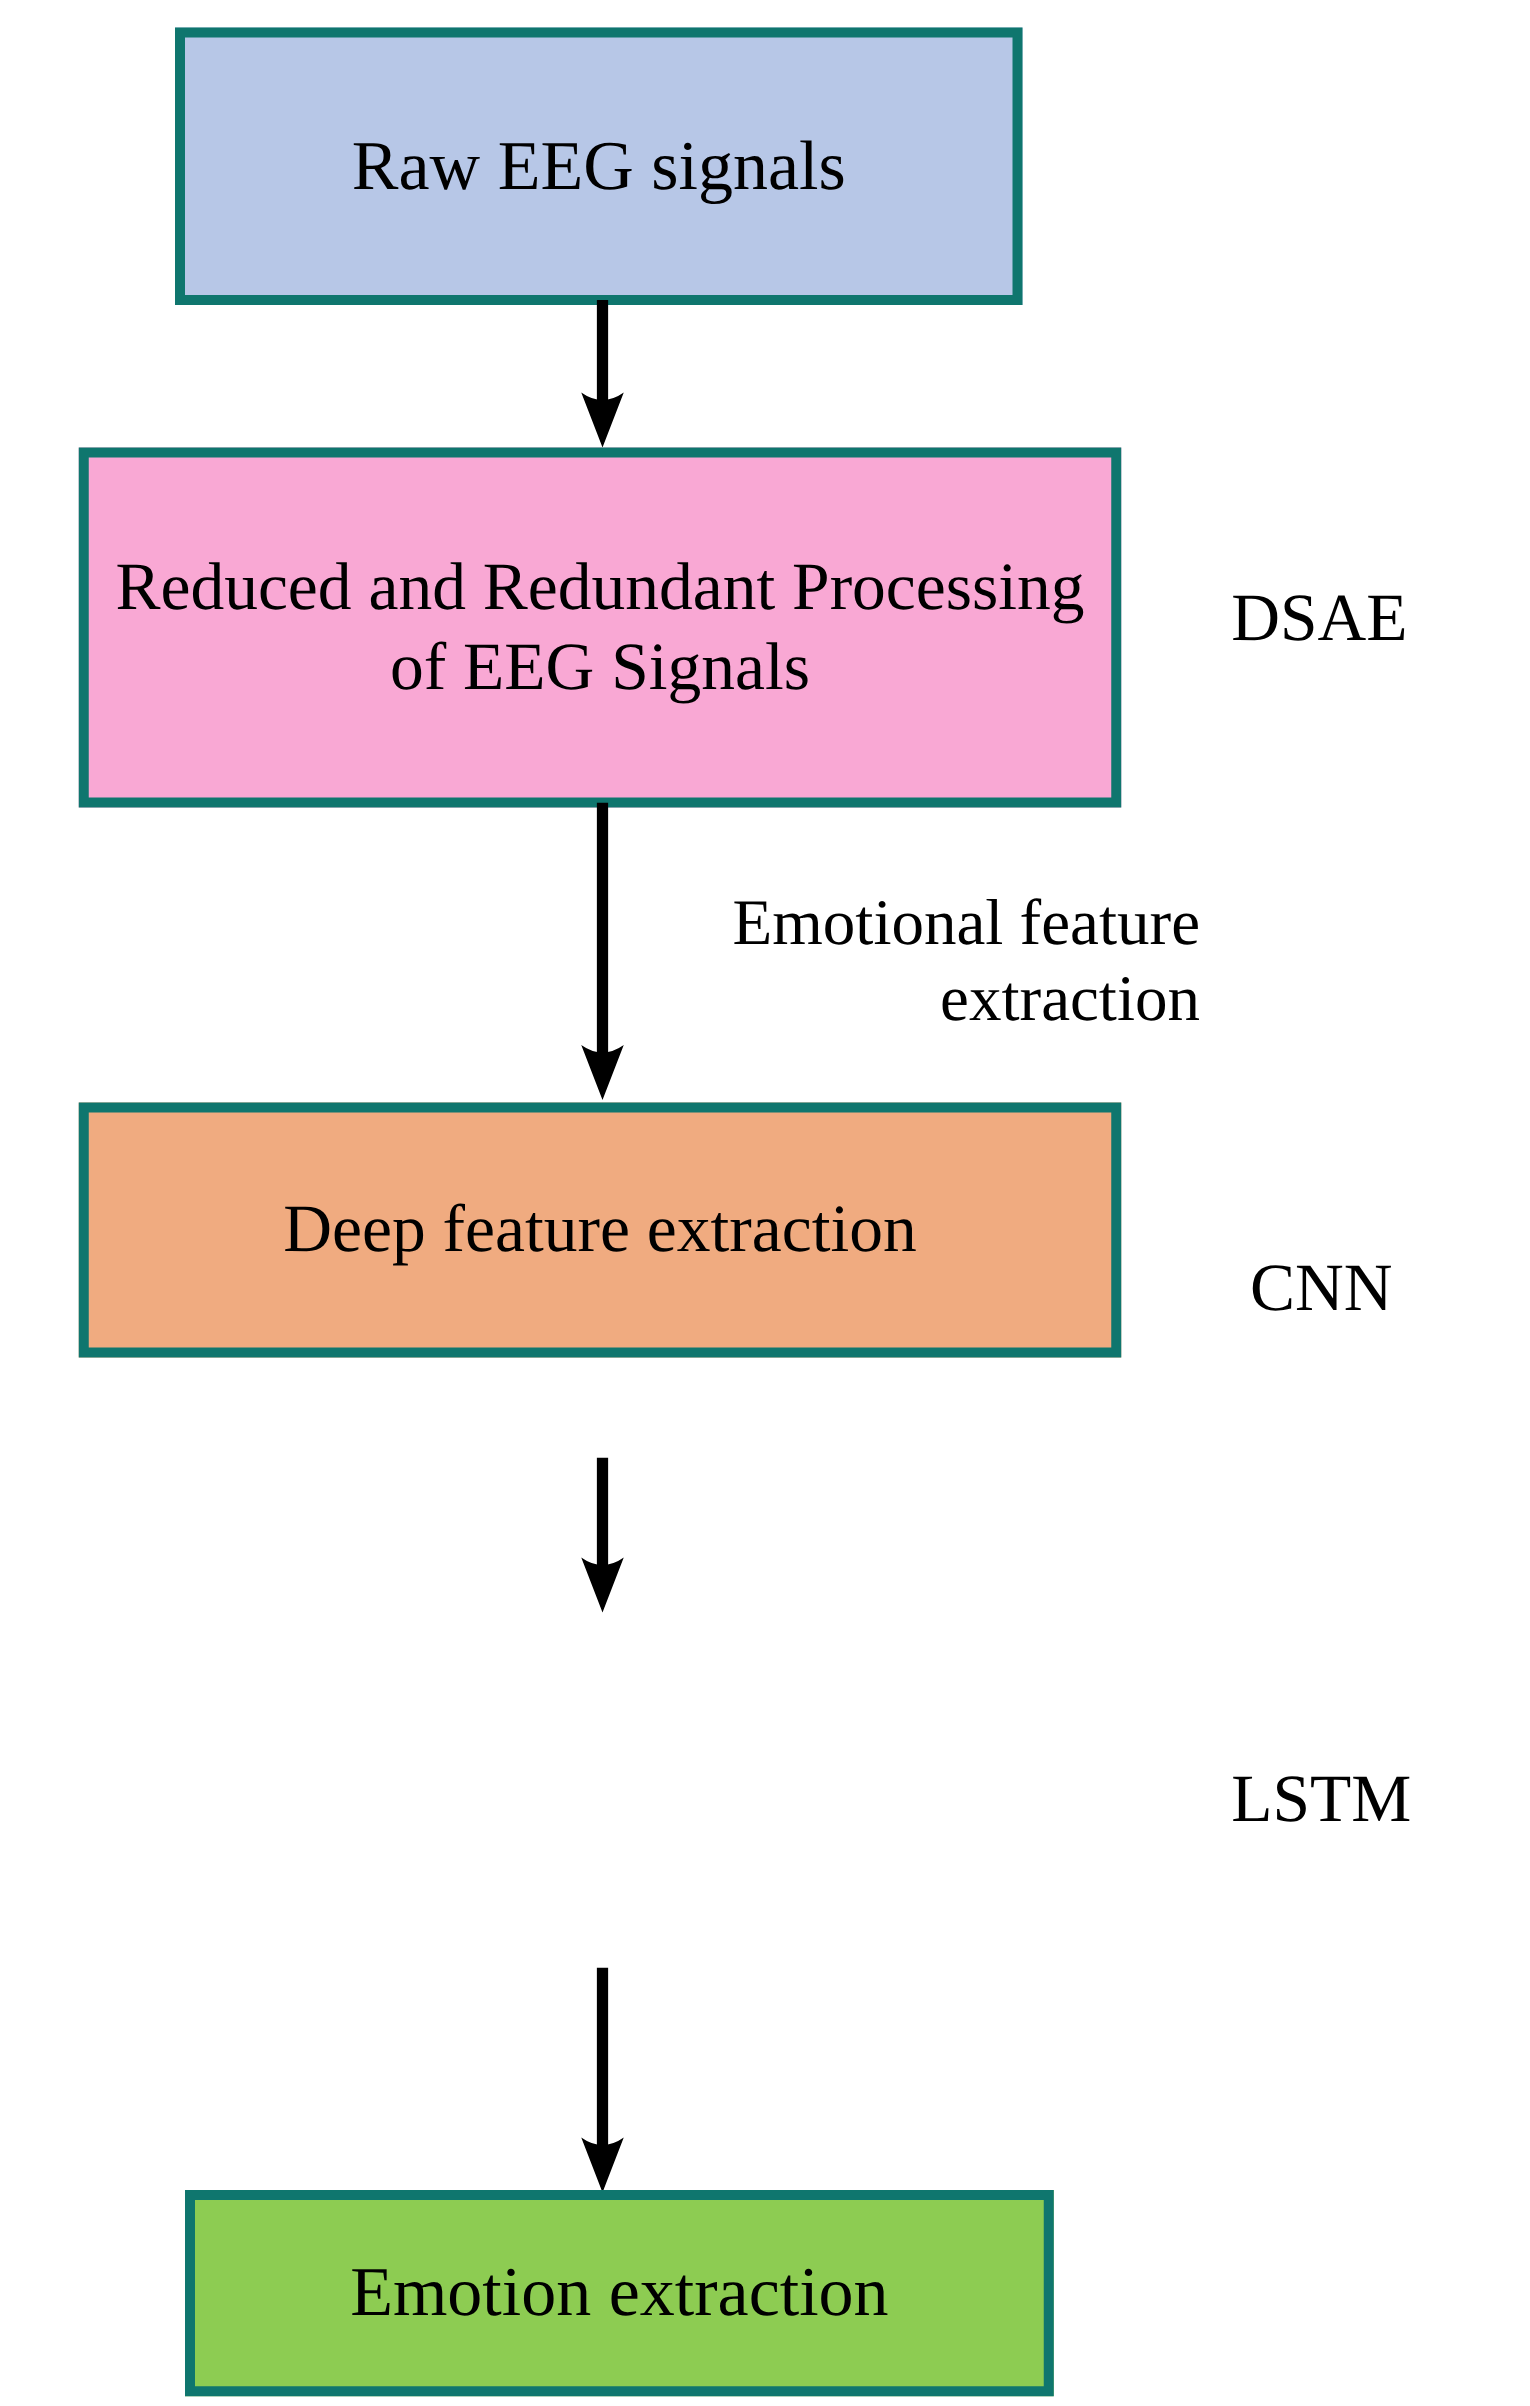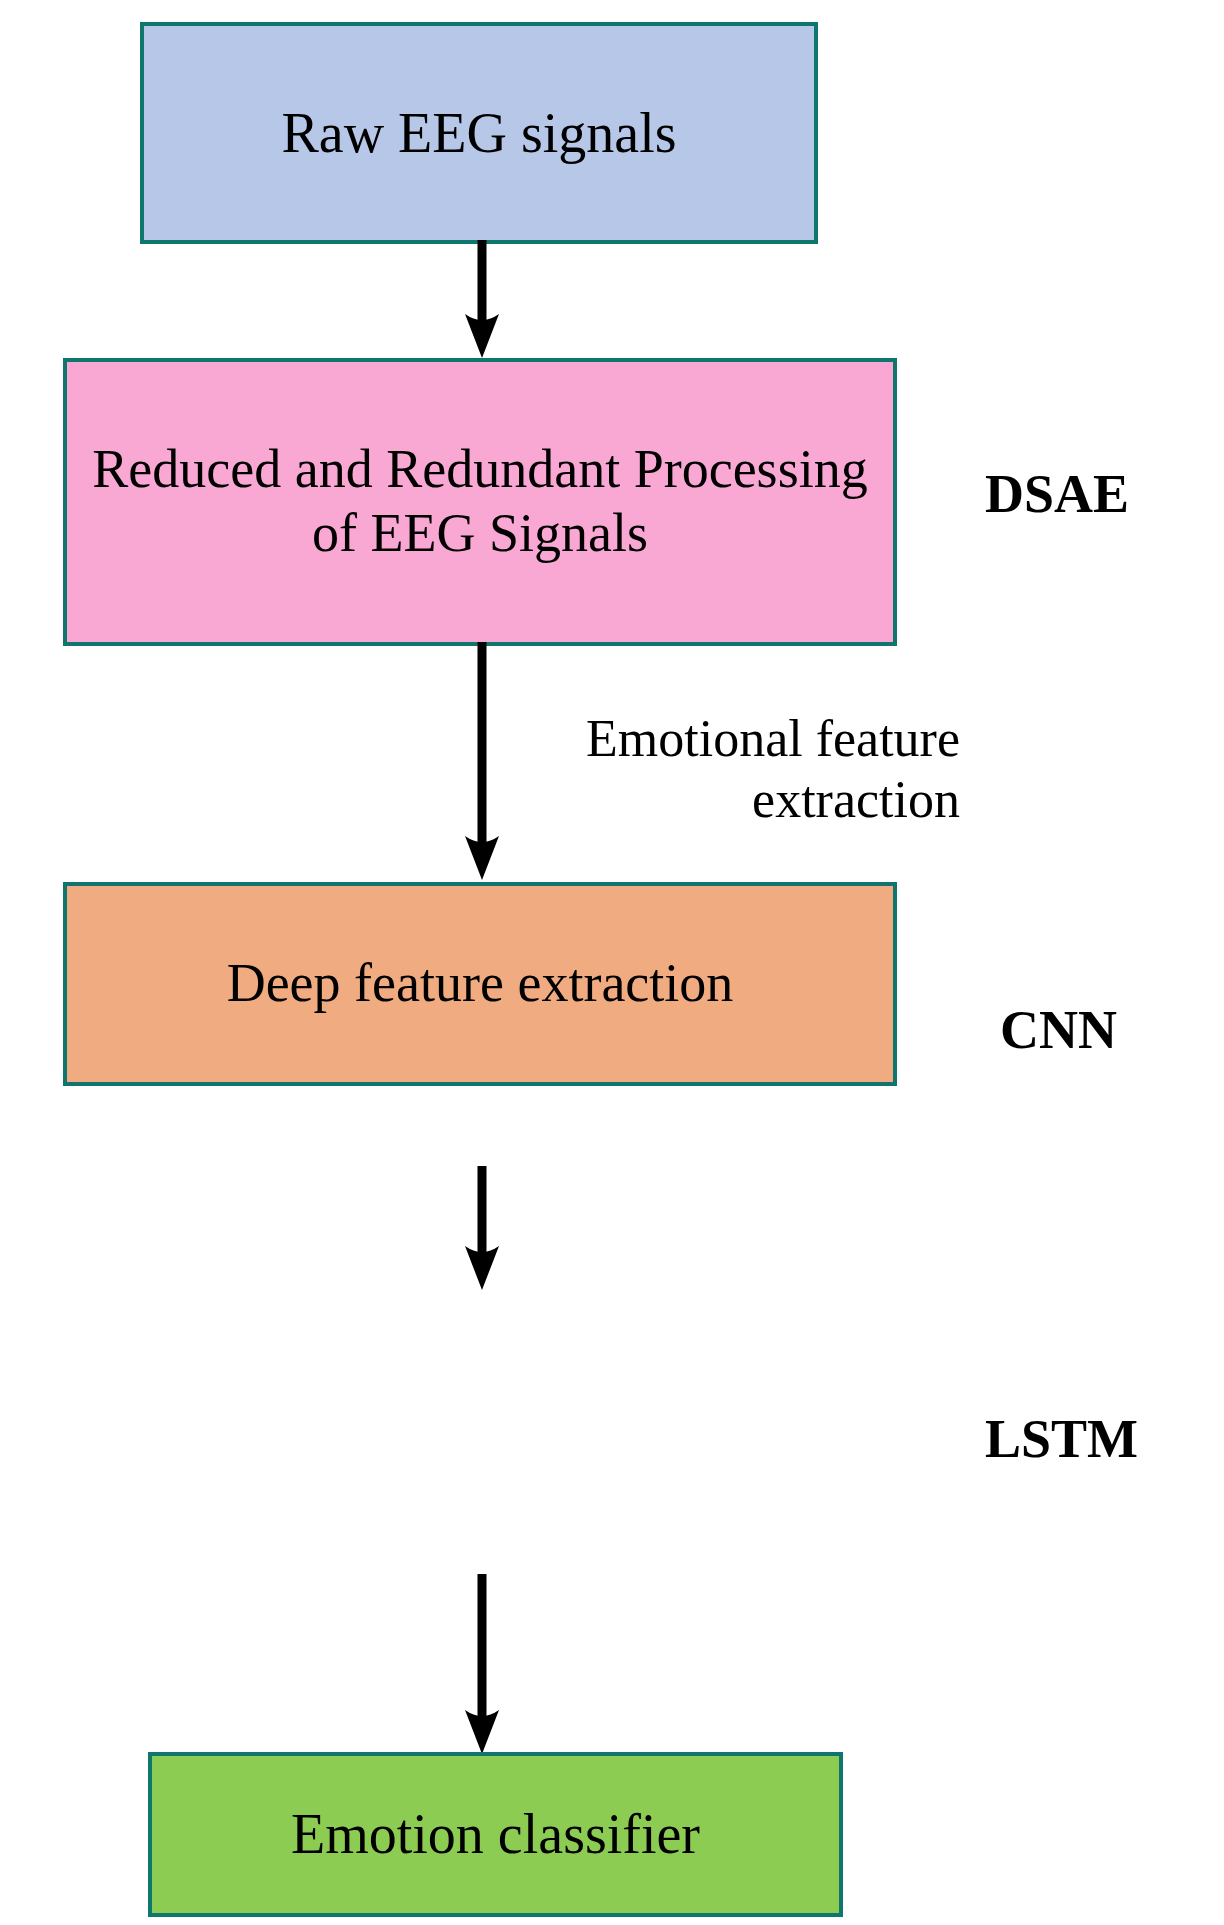--- a/index.html
+++ b/index.html
@@ -11,21 +11,21 @@
     position: relative;
     width: 1224px;
     height: 1925px;
     background: #ffffff;
     overflow: hidden;
     font-family: "Liberation Serif", "DejaVu Serif", serif;
   }
   .node {
     position: absolute;
     box-sizing: border-box;
-    border: 4px solid #0f766e;
+    border: 8px solid #0f766e;
     display: flex;
     align-items: center;
     justify-content: center;
     text-align: center;
     color: #000000;
     line-height: 1.18;
   }
   .node-label {
     display: block;
     width: 100%;
@@ -40,21 +40,20 @@
   #node-lstm-temporal{ left: 63px;  top: 1290px; width: 834px; height: 288px; background: #9090f8; font-size: 54px; }
   #node-classifier   { left: 148px; top: 1752px; width: 695px; height: 165px; background: #8dcc52; font-size: 56px; }
 
   
   .side-label {
     position: absolute;
     color: #000000;
     font-size: 54px;
     line-height: 1;
     white-space: nowrap;
-    font-weight: bold;
   }
   #side-label-dsae { left: 985px; top: 467px; }
   #side-label-cnn  { left: 1000px; top: 1003px; }
   #side-label-lstm { left: 985px; top: 1412px; text-align: center; }
 
   
   #edge-label-emotional {
     position: absolute;
     left: 520px;
     top: 708px;
@@ -117,16 +116,16 @@
   <div class="side-label" id="side-label-lstm">LSTM</div>
 
   <div class="arrow" id="arrow-lstm-to-class">
     <svg width="40" height="182" viewBox="0 0 40 182" aria-hidden="true">
       <line x1="20" y1="0" x2="20" y2="154" stroke="#000000" stroke-width="9"></line>
       <path d="M 20 180 L 3 136 Q 20 148 37 136 Z" fill="#000000"></path>
     </svg>
   </div>
 
   <div class="node" id="node-classifier">
-    <span class="node-label">Emotion classifier</span>
+    <span class="node-label">Emotion extraction</span>
   </div>
 
 </div>
 
 </body></html>

